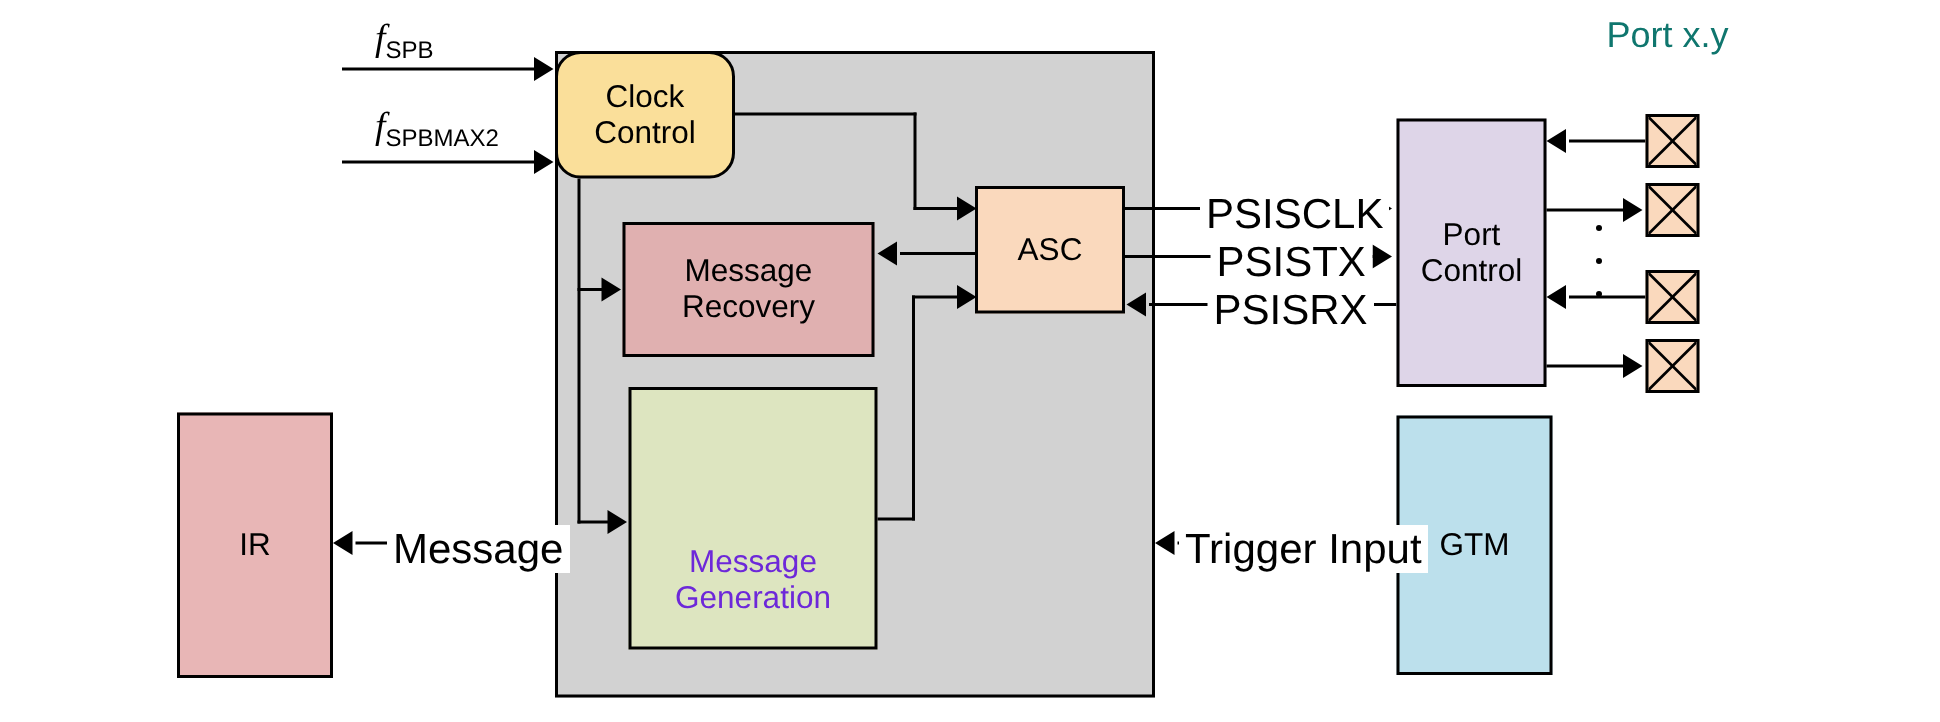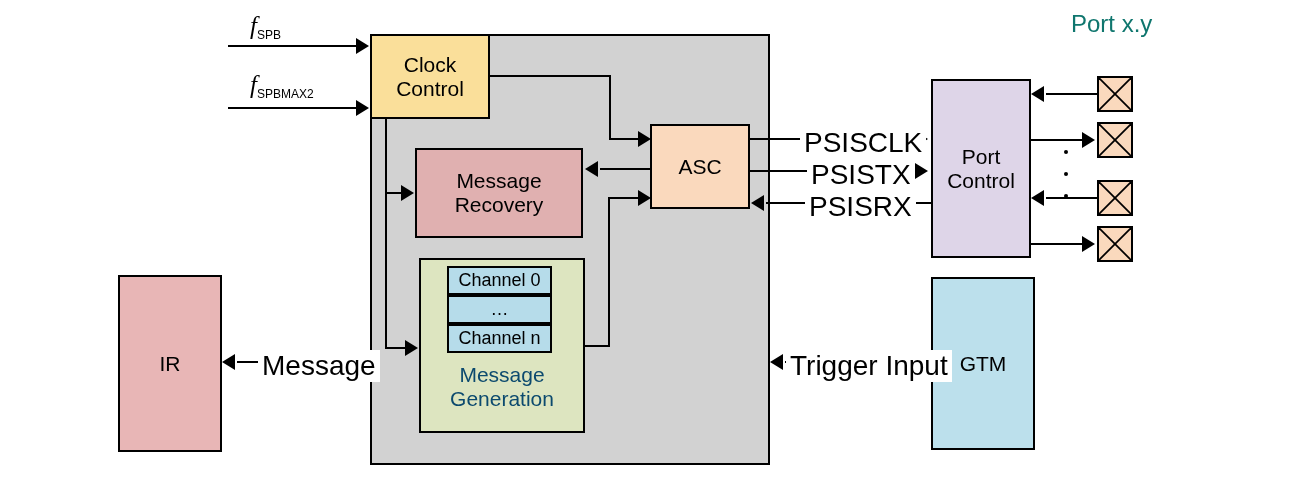--- a/index.html
+++ b/index.html
@@ -15,44 +15,44 @@
   .wire.v{width:2px;}
   .arw{position:absolute;width:0;height:0;}
   .arw.r{border-top:8px solid transparent;border-bottom:8px solid transparent;border-left:13px solid #000;}
   .arw.l{border-top:8px solid transparent;border-bottom:8px solid transparent;border-right:13px solid #000;}
   .pad{position:absolute;box-sizing:border-box;border:2px solid #000;}
   .pad svg{display:block;width:100%;height:100%;}
   .dot{position:absolute;width:4px;height:4px;background:#000;border-radius:50%;}
   .sig{position:absolute;font-size:28px;color:#000;background:#fff;padding:0 4px;white-space:nowrap;}
   .freq{position:absolute;font-size:22px;color:#000;white-space:nowrap;}
   .freq i{font-family:"Liberation Serif",serif;font-style:italic;font-size:25px;}
-  .freq sub{font-size:12px;font-style:normal;font-family:"Liberation Sans",sans-serif;}
+  .freq sub{font-size:16px;font-style:normal;font-family:"Liberation Sans",sans-serif;}
   .modlabel{position:absolute;font-size:21px;color:#000;white-space:nowrap;}
   .chan{position:absolute;box-sizing:border-box;border:2px solid #000;background:#b6dcea;
         display:flex;align-items:center;justify-content:center;font-size:18px;color:#000;}
   .chanwrap{position:absolute;box-sizing:border-box;border:2px solid #000;}
-  .mgtext{position:absolute;width:100%;text-align:center;font-size:21px;line-height:1.15;color:#0c4a6e;}
+  .mgtext{position:absolute;width:100%;text-align:center;font-size:21px;line-height:1.15;color:#6d28d9;}
 </style>
 </head>
 <body>
 
 <div id="stage">
 
   <div class="blk" style="left:370px;top:34px;width:400px;height:431px;background:#d2d2d2;"></div>
 
 
   <div class="freq" style="left:250px;top:12px;"><i>f</i><sub>SPB</sub></div>
   <div class="wire h" style="left:228px;top:45px;width:128px;"></div>
   <div class="arw r" style="left:356px;top:38px;"></div>
 
   <div class="freq" style="left:250px;top:71px;"><i>f</i><sub>SPBMAX2</sub></div>
   <div class="wire h" style="left:228px;top:107px;width:128px;"></div>
   <div class="arw r" style="left:356px;top:100px;"></div>
 
-  <div class="blk" style="left:370px;top:34px;width:120px;height:85px;background:#fadf9a;">
+  <div class="blk" style="left:370px;top:34px;width:120px;height:85px;background:#fadf9a;border-radius:17px;">
     <div>
       <span>Clock</span>
       <span>Control</span>
     </div>
   </div>
 
   <div class="wire h" style="left:490px;top:75px;width:121px;"></div>
   <div class="wire v" style="left:609px;top:75px;height:65px;"></div>
   <div class="wire h" style="left:609px;top:138px;width:31px;"></div>
   <div class="arw r" style="left:638px;top:131px;"></div>
@@ -68,31 +68,20 @@
       <span>Message</span>
       <span>Recovery</span>
     </div>
   </div>
 
   <div class="wire h" style="left:600px;top:168px;width:50px;"></div>
   <div class="arw l" style="left:585px;top:161px;"></div>
 
   <div class="blk" style="left:419px;top:258px;width:166px;height:175px;background:#dde5c0;display:block;"></div>
 
-  <div class="chanwrap" style="left:447px;top:266px;width:105px;height:87px;background:#b6dcea;">
-    <div class="chan" style="left:-2px;top:-2px;width:105px;height:29px;border-width:2px;">
-      <span>Channel 0</span>
-    </div>
-    <div class="chan" style="left:-2px;top:27px;width:105px;height:29px;border-width:2px;">
-      <span>…</span>
-    </div>
-    <div class="chan" style="left:-2px;top:56px;width:105px;height:29px;border-width:2px;">
-      <span>Channel n</span>
-    </div>
-  </div>
 
   <div class="mgtext" style="left:419px;top:363px;width:166px;">
     <span>Message</span>
     <span>Generation</span>
   </div>
 
   <div class="wire h" style="left:585px;top:345px;width:25px;"></div>
   <div class="wire v" style="left:608px;top:197px;height:150px;"></div>
   <div class="wire h" style="left:608px;top:197px;width:32px;"></div>
   <div class="arw r" style="left:638px;top:190px;"></div>

